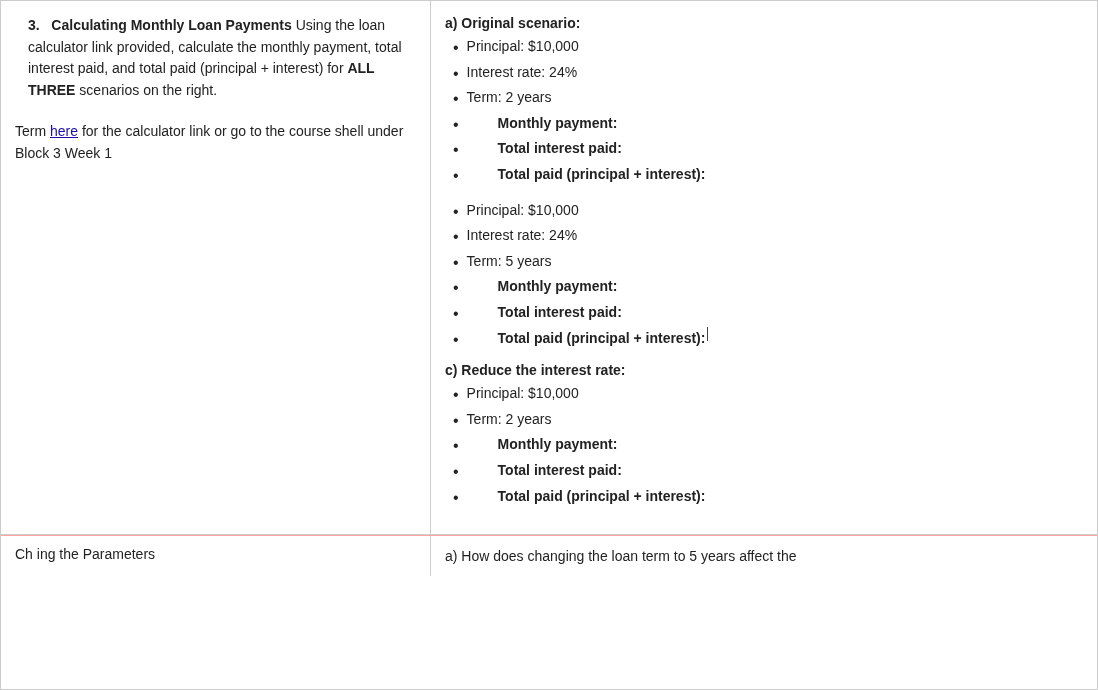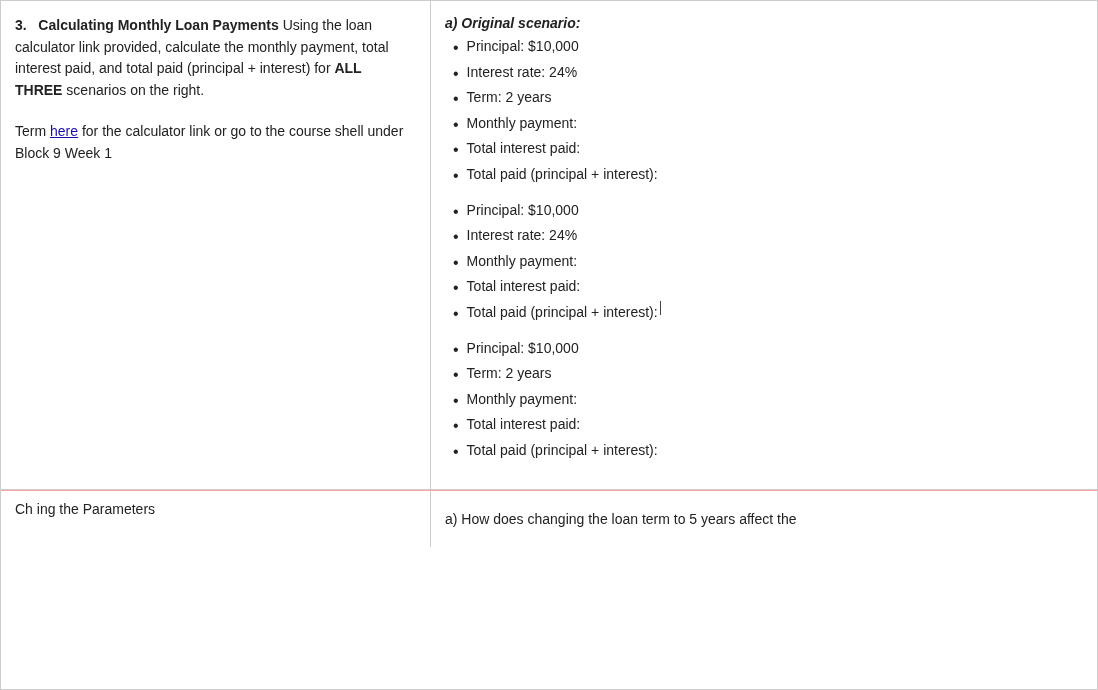--- a/index.html
+++ b/index.html
@@ -49,36 +49,37 @@
     .bottom-left {
       width: 430px;
       min-width: 430px;
       padding: 10px 14px;
       border-right: 1px solid #ccc;
       font-size: 14px;
     }
 
     .bottom-right {
       flex: 1;
-      padding: 20px 14px;
+      padding: 12px 14px;
       font-size: 14px;
     }
 
     .item-number {
       font-weight: bold;
       font-size: 14px;
     }
 
     .title-bold {
       font-weight: bold;
     }
 
     .left-cell p {
       line-height: 1.55;
       margin-bottom: 2px;
+      margin-left: 13px;
     }
 
     .click-section {
       margin-top: 18px;
       line-height: 1.6;
     }
 
     .here-link {
       color: #1a0dab;
       text-decoration: underline;
@@ -88,21 +89,20 @@
 
     .scenario-section {
       margin-bottom: 10px;
     }
 
     .scenario-title {
       font-weight: bold;
       font-size: 14px;
       margin-bottom: 4px;
       margin-top: 6px;
-      font-style: italic;
     }
 
     .bullet-list {
       list-style: none;
       padding-left: 8px;
       margin: 0;
     }
 
     .bullet-list li {
       display: flex;
@@ -114,21 +114,22 @@
 
     .bullet-list li::before {
       content: "•";
       font-size: 16px;
       margin-right: 8px;
       margin-top: 0px;
       flex-shrink: 0;
     }
 
     .bold-item {
-      font-weight: normal;
+      font-weight: bold;
+      margin-left: 31px;
     }
 
     .cursor-text {
       display: inline-block;
       width: 1px;
       height: 14px;
       background: #444;
       margin-left: 2px;
       vertical-align: middle;
     }
@@ -143,21 +144,21 @@
       <p>
         <span class="item-number">3.</span>
         <span>&nbsp;</span>
         <span class="title-bold">Calculating Monthly Loan Payments</span>
         <span> Using the loan calculator link provided, calculate the monthly payment, total interest paid, and total paid (principal + interest) for </span>
         <span class="title-bold">ALL THREE</span>
         <span> scenarios on the right.</span>
       </p>
 
       <div class="click-section">
-        <span>Term </span><a class="here-link" href="#">here</a><span> for the calculator link or go to the course shell under Block 9 Week 1</span>
+        <span>Term </span><a class="here-link" href="#">here</a><span> for the calculator link or go to the course shell under Block 3 Week 1</span>
       </div>
     </div>
 
     <div class="right-cell">
 
       <div class="scenario-section">
         <div class="scenario-title">a) Original scenario:</div>
         <ul class="bullet-list">
           <li>
             <span>Principal: $10,000</span>
@@ -182,33 +183,37 @@
 
       <div class="scenario-section">
         <ul class="bullet-list">
           <li>
             <span>Principal: $10,000</span>
           </li>
           <li>
             <span>Interest rate: 24%</span>
           </li>
           <li>
+            <span>Term: 5 years</span>
+          </li>
+          <li>
             <span class="bold-item">Monthly payment:</span>
           </li>
           <li>
             <span class="bold-item">Total interest paid:</span>
           </li>
           <li>
             <span class="bold-item">Total paid (principal + interest):</span>
               <span class="cursor-text"></span>
           </li>
         </ul>
       </div>
 
       <div class="scenario-section">
+        <div class="scenario-title">c) Reduce the interest rate:</div>
         <ul class="bullet-list">
           <li>
             <span>Principal: $10,000</span>
           </li>
           <li>
             <span>Term: 2 years</span>
           </li>
           <li>
             <span class="bold-item">Monthly payment:</span>
           </li>

